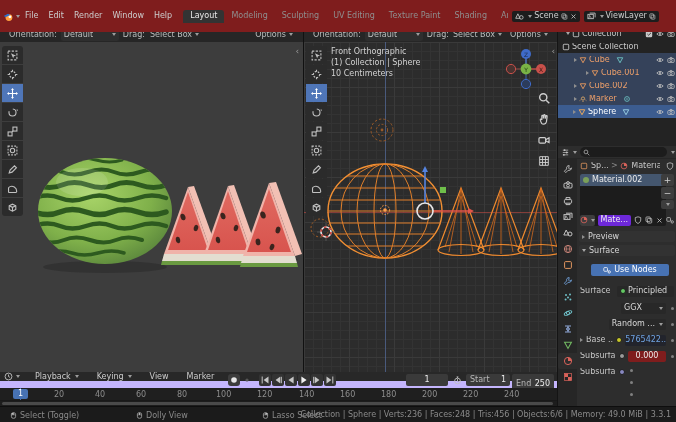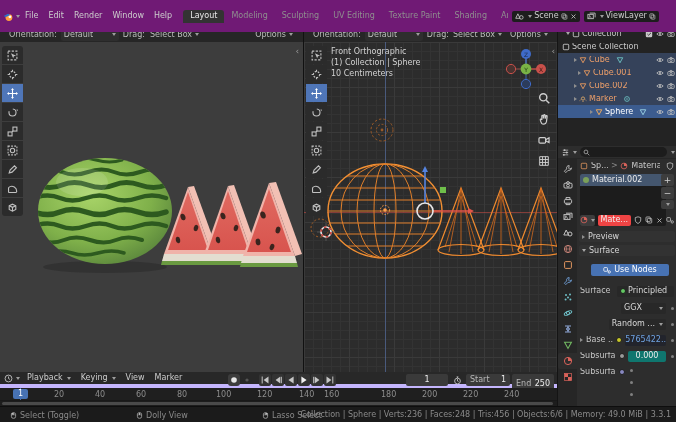--- a/index.html
+++ b/index.html
@@ -9,21 +9,21 @@
   .abs{position:absolute}
   .ic{width:9px;height:9px;color:#c0c0c0;flex:none}
   .cv{width:0;height:0;border-left:2.5px solid transparent;border-right:2.5px solid transparent;
       border-top:3px solid #9d9d9d;display:inline-block;margin-left:2px;flex:none}
   .ib{display:inline-flex;align-items:center;justify-content:center;height:12px;min-width:13px;
       border-radius:2px;gap:1px;padding:0 1px}
   .ib.on{background:#3f6aa8}
   .sep{width:1px;height:10px;background:#424242;margin:0 3px}
 
   
-  #topbar{position:absolute;left:0;top:0;width:676px;height:13px;background:#701a75;display:flex;
+  #topbar{position:absolute;left:0;top:0;width:676px;height:13px;background:#7f1d1d;display:flex;
           align-items:center;padding:16px 3px;z-index:6}
   .menu{padding:0 5px;color:#cdcdcd;white-space:nowrap}
   #tabs{display:flex;margin-left:6px;overflow:hidden;max-width:325px;flex:none}
   .tab{padding:2px 7px 3px;color:#8f8f8f;border-radius:3px 3px 0 0;white-space:nowrap}
   .tab.act{background:#333333;color:#e8e8e8}
   .tbgrp{display:flex;align-items:center;background:#1d1d1d;border-radius:2px;height:11px;
          padding:0 3px;gap:2px;margin-left:4px;white-space:nowrap;color:#d0d0d0}
 
   
   .vp{position:absolute;top:13px;height:359px;overflow:hidden}
@@ -81,41 +81,41 @@
          border-bottom:1px solid #262626}
   #tabcol{position:absolute;left:0;top:13px;width:19px;bottom:0;background:#262626;display:flex;
           flex-direction:column;align-items:center;padding-top:2px}
   .ptab{width:19px;height:16px;display:flex;align-items:center;justify-content:center}
   .ptab .ic{width:10px;height:10px}
   .ptab.act{background:#2d2d2d;border-radius:2px 0 0 2px}
   #pcontent{position:absolute;left:19px;top:13px;right:0;bottom:0}
   .prow{position:absolute;left:3px;right:3px;height:12px;display:flex;align-items:center;gap:3px;
         white-space:nowrap}
   .plabel{color:#c6c6c6;overflow:hidden}
-  .fld{background:#0f766e;border-radius:2px;color:#ececec;display:flex;align-items:center;
+  .fld{background:#7f1d1d;border-radius:2px;color:#ececec;display:flex;align-items:center;
        justify-content:center;height:11px}
   .drop{background:#282828;border-radius:2px;color:#d8d8d8;display:flex;align-items:center;
         height:11px;padding:0 3px;gap:2px}
   .dec{width:3px;height:3px;border-radius:50%;background:#808080;margin-left:2px;flex:none}
   .sock{width:6px;height:6px;border-radius:50%;border:1px solid #1d1d1d;flex:none}
   .panelh{position:absolute;left:2px;right:2px;height:11px;background:#323232;border-radius:2px;
           display:flex;align-items:center;gap:3px;padding:0 3px;color:#d5d5d5}
   .usenodes{position:absolute;left:14px;right:8px;height:12px;background:#4772b3;border-radius:2px;
             color:#fff;display:flex;align-items:center;justify-content:center;gap:3px}
   .slotbox{position:absolute;left:3px;top:15px;width:86px;height:52px;background:#1c1c1c;border-radius:2px;
            overflow:hidden}
   .slotrow{height:12px;background:#44566e;display:flex;align-items:center;gap:3px;padding:0 3px;color:#ececec}
   .slotbtns{position:absolute;right:3px;top:15px;width:13px;display:flex;flex-direction:column;gap:1px}
   .sbtn{height:12px;background:#3d3d3d;border-radius:2px;display:flex;align-items:center;
         justify-content:center;color:#d0d0d0;font-size:9px}
 
   
   #timeline{position:absolute;left:0;top:372px;width:557px;height:34px;background:#282828}
-  #tlh{position:relative;height:16px;display:flex;align-items:center;padding:0 3px;gap:2px;
-       border-bottom:4px solid #c4b5fd;white-space:nowrap}
+  #tlh{position:relative;height:16px;display:flex;align-items:center;padding:0 3px;gap:10px;
+       border-bottom:7px solid #c4b5fd;white-space:nowrap}
   .tmenu{padding:0 4px;color:#cdcdcd;display:inline-flex;align-items:center;gap:2px}
   .transport{position:absolute;left:228px;top:2px;display:flex;gap:1px}
   .tbtn{width:12px;height:12px;background:#333;display:flex;align-items:center;justify-content:center;
         border-radius:2px}
   .tbtn svg{width:10px;height:10px}
   #ruler{position:relative;height:13px;background:#1f1f1f;border-bottom:1px solid #191919}
   .tick{position:absolute;top:3px;width:14px;text-align:center;color:#8d8d8d}
   #playhead{position:absolute;left:20px;top:0;bottom:0;width:1px;background:#4772b3}
   #framebadge{position:absolute;left:13px;top:1px;width:15px;height:10px;background:#4772b3;color:#fff;
               border-radius:2px;display:flex;align-items:center;justify-content:center}
@@ -909,21 +909,21 @@
         </svg>
       <span class="rt">
         <svg class="ic" style="width:8px;height:8px" viewBox="0 0 10 10">
             <use href="#eye"></use>
           </svg>
         <svg class="ic" style="width:8px;height:8px" viewBox="0 0 10 10">
             <use href="#cam"></use>
           </svg>
       </span>
     </div>
-    <div class="orow sel" style="padding-left:20px">
+    <div class="orow sel" style="padding-left:28px">
       <i class="arrR"></i>
       <svg class="ic" style="width:8px;height:8px;color:#ef9d5e" viewBox="0 0 10 10">
           <use href="#tri"></use>
         </svg>
       <span class="lbl">Cube.001</span>
       <span class="rt">
         <svg class="ic" style="width:8px;height:8px" viewBox="0 0 10 10">
             <use href="#eye"></use>
           </svg>
         <svg class="ic" style="width:8px;height:8px" viewBox="0 0 10 10">
@@ -957,21 +957,21 @@
         </svg>
       <span class="rt">
         <svg class="ic" style="width:8px;height:8px" viewBox="0 0 10 10">
             <use href="#eye"></use>
           </svg>
         <svg class="ic" style="width:8px;height:8px" viewBox="0 0 10 10">
             <use href="#cam"></use>
           </svg>
       </span>
     </div>
-    <div class="orow actv" style="padding-left:32px">
+    <div class="orow actv" style="padding-left:15px">
       <i class="arrR"></i>
       <svg class="ic" style="width:8px;height:8px;color:#ffb258" viewBox="0 0 10 10">
           <use href="#tri"></use>
         </svg>
       <span class="lbl">Sphere</span>
       <svg class="ic" style="width:8px;height:8px;color:#9fd8e8;margin-left:4px" viewBox="0 0 10 10">
           <use href="#tri"></use>
         </svg>
       <span class="rt">
         <svg class="ic" style="width:8px;height:8px" viewBox="0 0 10 10">
@@ -1100,21 +1100,21 @@
             <i class="cv" style="margin:0"></i>
           </span>
       </div>
       <div class="prow" style="top:55px">
         <span class="ib" style="background:#3d3d3d;height:11px">
           <svg class="ic" style="width:8px;height:8px;color:#d9625a" viewBox="0 0 10 10">
               <use href="#matball"></use>
             </svg>
             <i class="cv"></i>
         </span>
-        <span class="fld" style="flex:1;background:#ef4444;justify-content:center;padding:0 3px">
+        <span class="fld" style="flex:1;background:#6d28d9;justify-content:center;padding:0 3px">
           <span>Mate...</span>
         </span>
         <svg class="ic" style="width:8px;height:8px" viewBox="0 0 10 10">
             <use href="#shield"></use>
           </svg>
         <svg class="ic" style="width:8px;height:8px" viewBox="0 0 10 10">
             <use href="#copy"></use>
           </svg>
         <svg class="ic" style="width:7px;height:7px" viewBox="0 0 10 10">
             <use href="#xic"></use>
@@ -1283,21 +1283,21 @@
     </span>
   </div>
   <div id="ruler">
     <span class="tick" style="left:52px">20</span>
     <span class="tick" style="left:93px">40</span>
     <span class="tick" style="left:134px">60</span>
     <span class="tick" style="left:175px">80</span>
     <span class="tick" style="left:216px">100</span>
     <span class="tick" style="left:257px">120</span>
     <span class="tick" style="left:299px">140</span>
-    <span class="tick" style="left:324px">160</span>
+    <span class="tick" style="left:340px">160</span>
     <span class="tick" style="left:381px">180</span>
     <span class="tick" style="left:422px">200</span>
     <span class="tick" style="left:463px">220</span>
     <span class="tick" style="left:504px">240</span>
     <div id="playhead"></div>
     <div id="framebadge">1</div>
   </div>
   <div id="tlscroll">
       <div class="bar"></div>
     </div>

